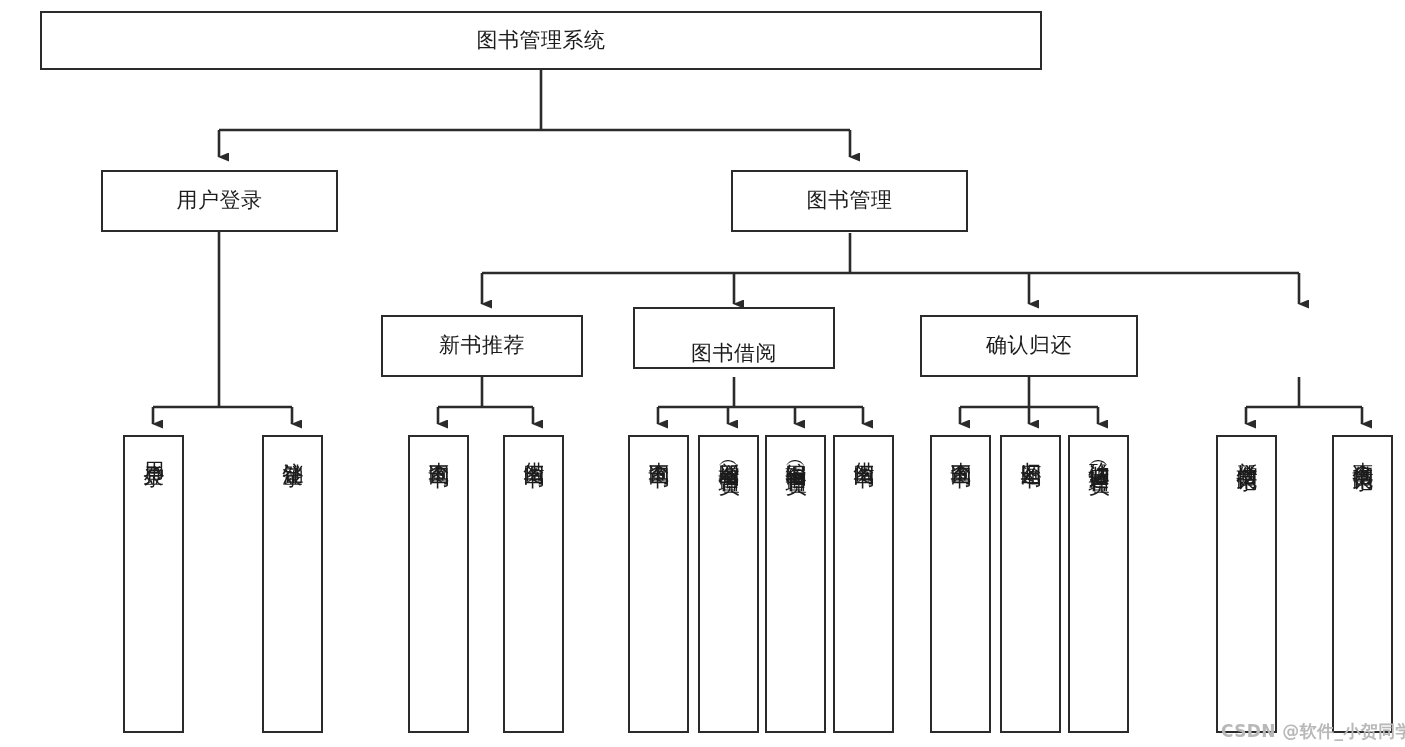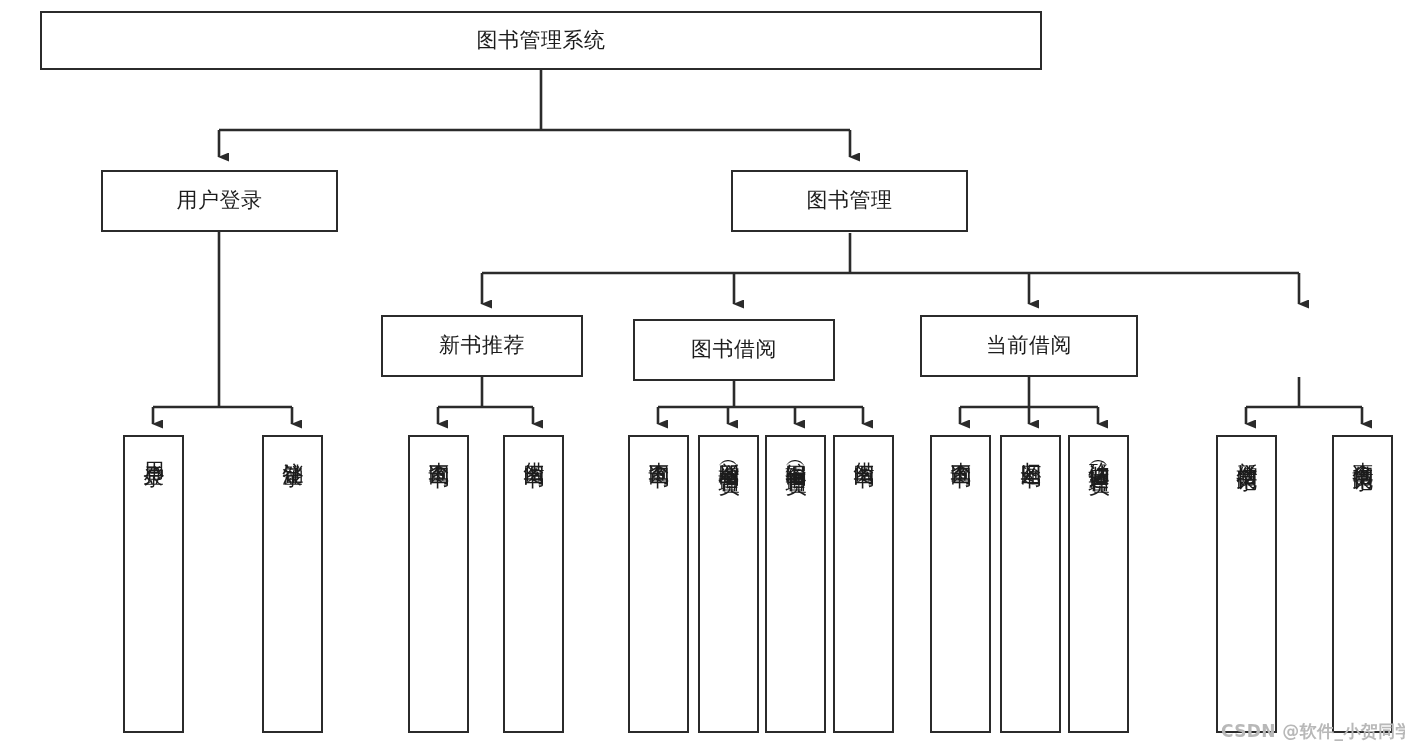--- a/index.html
+++ b/index.html
@@ -127,25 +127,25 @@
   <div class="node" style="left:81px; top:170px; width:237px; height:62px;">
     <span class="node-label">用户登录</span>
   </div>
   <div class="node" style="left:361px; top:315px; width:202px; height:62px;">
     <span class="node-label">新书推荐</span>
   </div>
 
   <div class="node" style="left:711px; top:170px; width:237px; height:62px;">
     <span class="node-label">图书管理</span>
   </div>
-  <div class="node" style="left:613px; top:319px; width:202px; height:62px;">
+  <div class="node" style="left:613px; top:307px; width:202px; height:62px;align-items:flex-end;">
     <span class="node-label">图书借阅</span>
   </div>
   <div class="node" style="left:900px; top:315px; width:218px; height:62px;">
-    <span class="node-label">当前借阅</span>
+    <span class="node-label">确认归还</span>
   </div>
 
   <div class="node leaf" style="left:103px; top:435px; width:61px; height:298px;">
     <span class="node-label">用户登录</span>
   </div>
   <div class="node leaf" style="left:242px; top:435px; width:61px; height:298px;">
     <span class="node-label">注销登录</span>
   </div>
 
   <div class="node leaf" style="left:388px; top:435px; width:61px; height:298px;">

